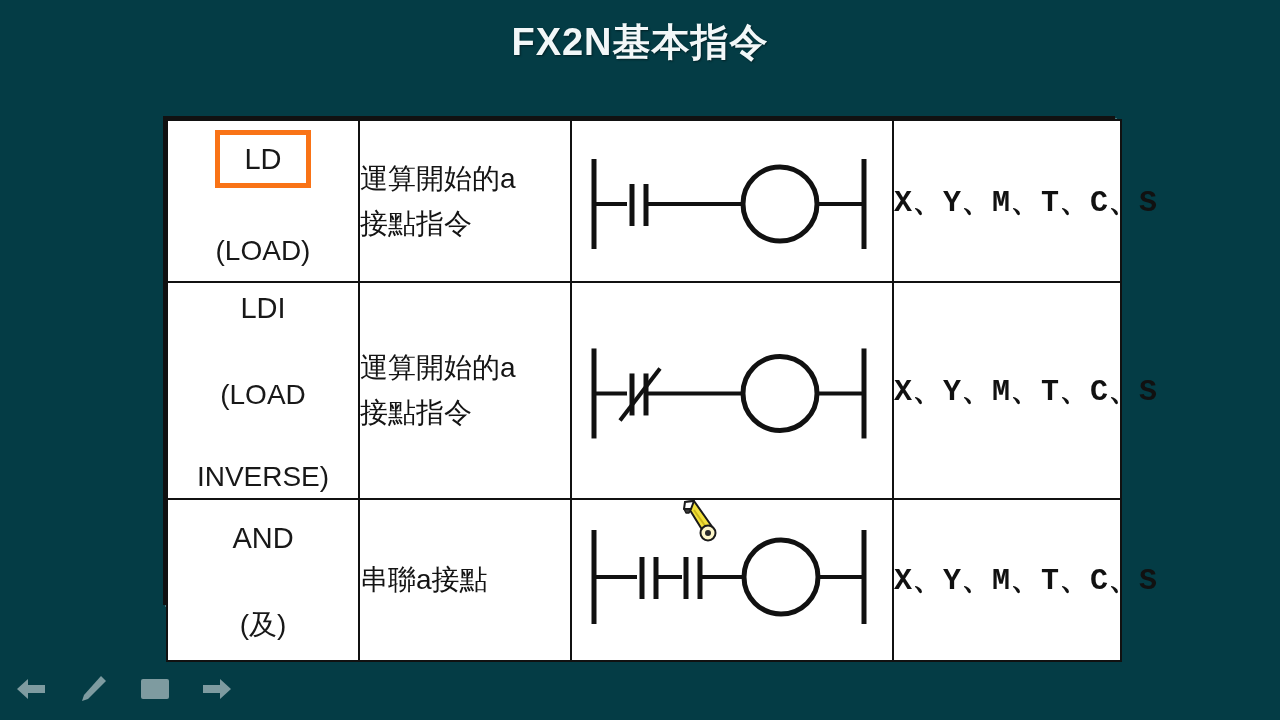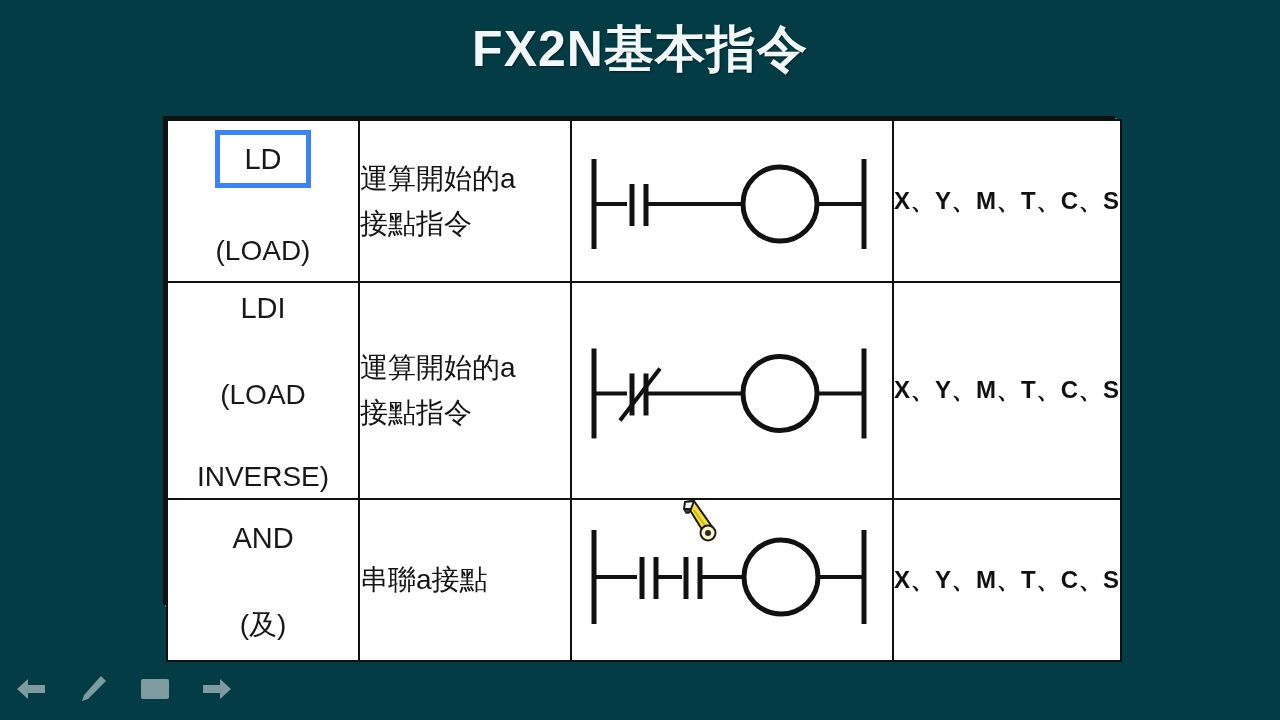--- a/index.html
+++ b/index.html
@@ -16,21 +16,21 @@
   }
 
   
   #slide-title {
     position: absolute;
     left: 0;
     top: 22px;
     width: 1280px;
     text-align: center;
     color: #f2f7f8;
-    font-size: 50px;
+    font-size: 38px;
     font-weight: bold;
     letter-spacing: 1px;
     line-height: 1.1;
     text-shadow: 1px 1px 2px rgba(0,0,0,0.45);
   }
 
   
   #instruction-table {
     position: absolute;
     left: 163px;
@@ -69,21 +69,21 @@
     color: #181818;
     font-size: 29px;
     line-height: 1.55;
     padding: 4px 6px;
   }
   .mnemonic-main {
     display: inline-block;
     padding: 3px 22px;
   }
   .mnemonic-main.highlight {
-    border: 5px solid #3b82f6;
+    border: 5px solid #f97316;
     padding: 2px 24px;
     margin-bottom: 2px;
   }
   .mnemonic-sub {
     display: block;
     font-size: 28px;
     line-height: 1.5;
     margin-top: 40px;
   }
 
@@ -92,25 +92,25 @@
     color: #141414;
     font-size: 28px;
     line-height: 1.62;
     padding: 6px 14px 6px 16px;
     font-weight: 400;
   }
   .desc-line { display: block; }
 
   
   .devices-cell {
-    text-align: left;
+    text-align: right;
     color: #111111;
-    font-family: Liberation Sans, sans-serif;
+    font-family: Liberation Mono, monospace;
     font-weight: bold;
-    font-size: 24px;
+    font-size: 30px;
     letter-spacing: 0.5px;
     white-space: nowrap;
   }
 
   
   .ladder-cell { position: relative; }
   .ladder-svg { display: block; width: 100%; height: 100%; }
 
   
   #pencil-cursor {

